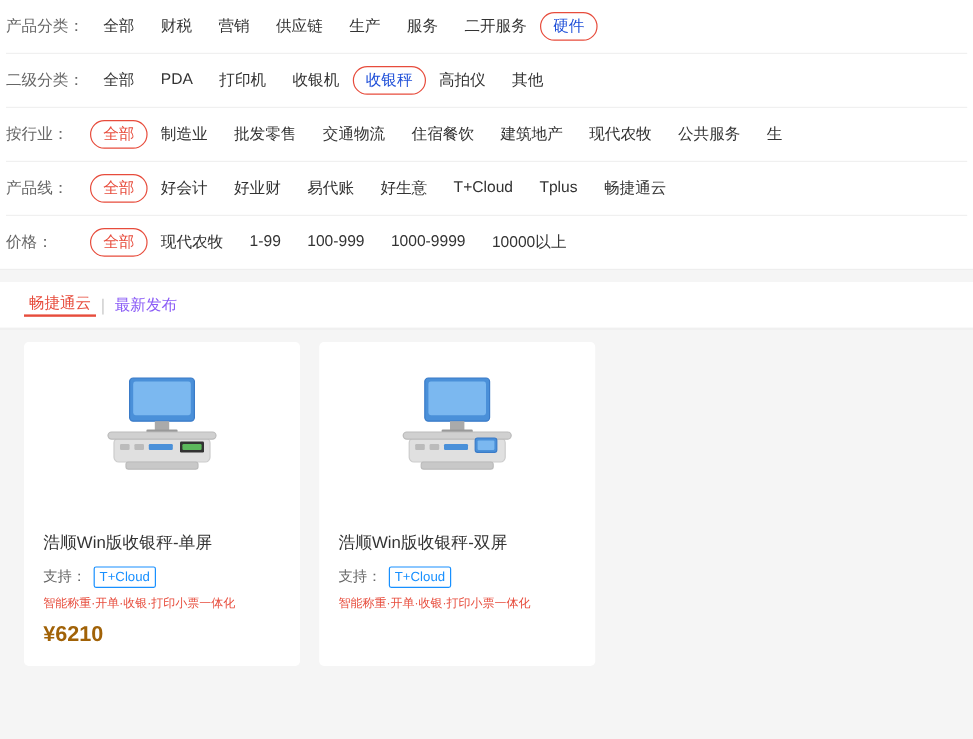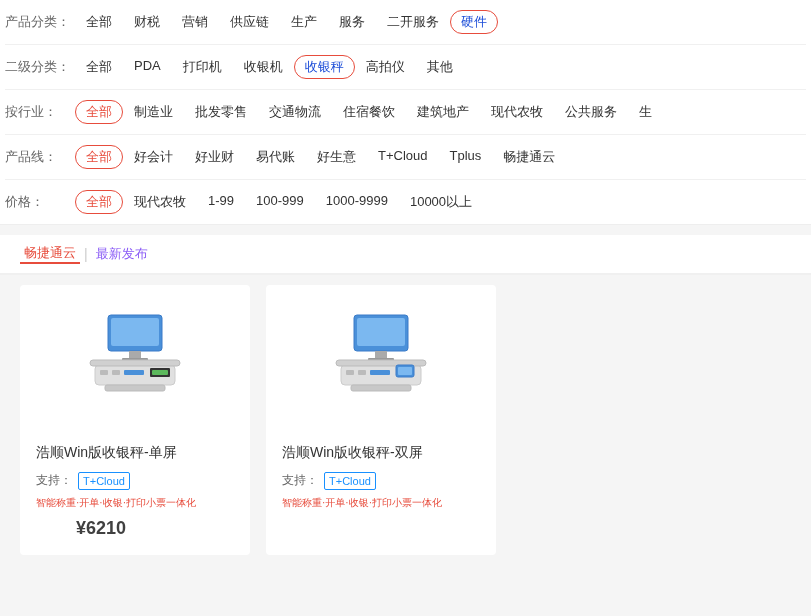--- a/index.html
+++ b/index.html
@@ -139,23 +139,22 @@
     }
 
     .product-desc {
       font-size: 10px;
       color: #e74c3c;
       margin-bottom: 8px;
     }
 
     .product-price {
       font-size: 18px;
-      color: #404040;
+      color: #a16207;
       font-weight: bold;
-      margin-left: 40px;
     }
   </style>
 </head>
 <body>
 
 <div class="filter-section">
 
   <div class="filter-row">
     <span class="filter-label">产品分类：</span>
     <div class="filter-items">

